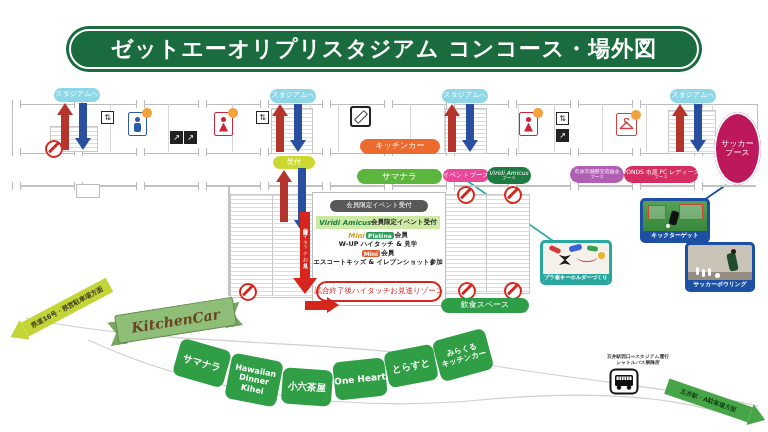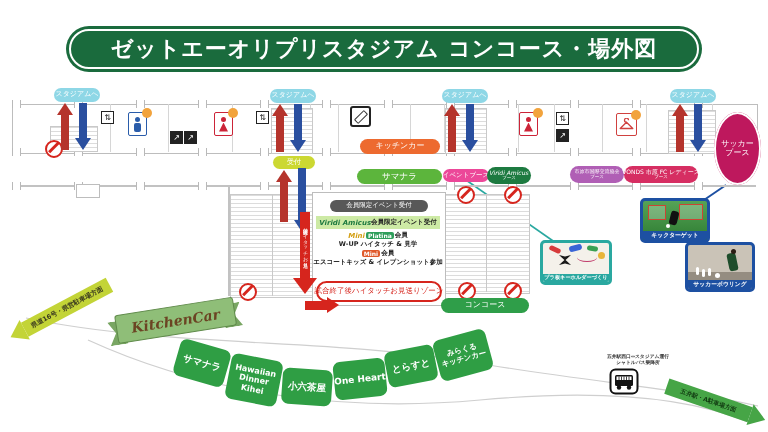--- a/index.html
+++ b/index.html
@@ -236,21 +236,21 @@
 <div class="abs" style="left:286px;top:258px;width:184px;text-align:center;font-size:6.5px;font-weight:700;color:#222;white-space:nowrap;">エスコートキッズ &amp; イレブンショット参加</div>
 
 <div class="vbanner">
     <span>試合終了後ハイタッチお見送り</span>
   </div>
 <div class="tri" style="left:293px;top:278px;border-left:12px solid transparent;border-right:12px solid transparent;border-top:16px solid #d6251d;"></div>
 <div class="pill" style="left:316px;top:281px;width:122px;height:17px;background:#fff;border:2px solid #d6251d;color:#d6251d;font-size:7.5px;">試合終了後ハイタッチお見送りゾーン</div>
 <div class="abs" style="left:305px;top:301px;width:22px;height:9px;background:#d6251d;"></div>
 <div class="tri" style="left:327px;top:297px;border-top:8px solid transparent;border-bottom:8px solid transparent;border-left:12px solid #d6251d;"></div>
 
-<div class="pill" style="left:441px;top:298px;width:88px;height:15px;background:#2f9e49;font-size:8px;">コンコース</div>
+<div class="pill" style="left:441px;top:298px;width:88px;height:15px;background:#2f9e49;font-size:8px;">飲食スペース</div>
 
 <div class="photo" style="left:540px;top:240px;width:72px;height:45px;border:3px solid #2aa8a0;background:#f4f1ea;">
   <div class="img">
     <div class="abs" style="left:6px;top:4px;width:12px;height:5px;background:#d63a3a;border-radius:3px;transform:rotate(25deg);"></div>
     <div class="abs" style="left:26px;top:2px;width:13px;height:6px;background:#3a64d6;border-radius:3px;transform:rotate(-15deg);"></div>
     <div class="abs" style="left:44px;top:3px;width:11px;height:5px;background:#3aa052;border-radius:3px;transform:rotate(10deg);"></div>
     <div class="abs" style="left:55px;top:9px;width:7px;height:7px;background:#e8b53a;border-radius:50%;"></div>
     <div class="abs" style="left:16px;top:12px;width:12px;height:10px;background:#1a1a1a;clip-path:polygon(0 0,45% 50%,0 100%,50% 85%,100% 100%,55% 50%,100% 0,50% 15%);"></div>
     <div class="abs" style="left:34px;top:10px;width:20px;height:8px;border-bottom:1.2px solid #c03a6a;border-radius:50%;"></div>
   </div>

